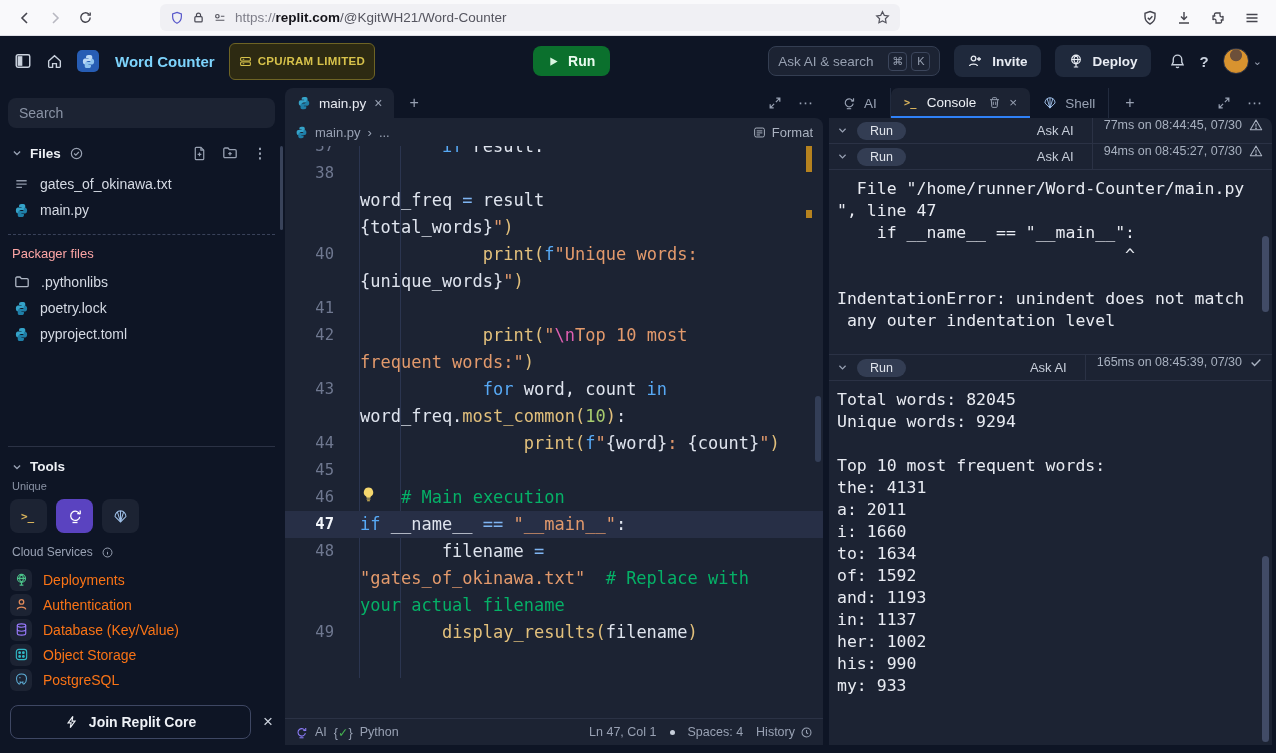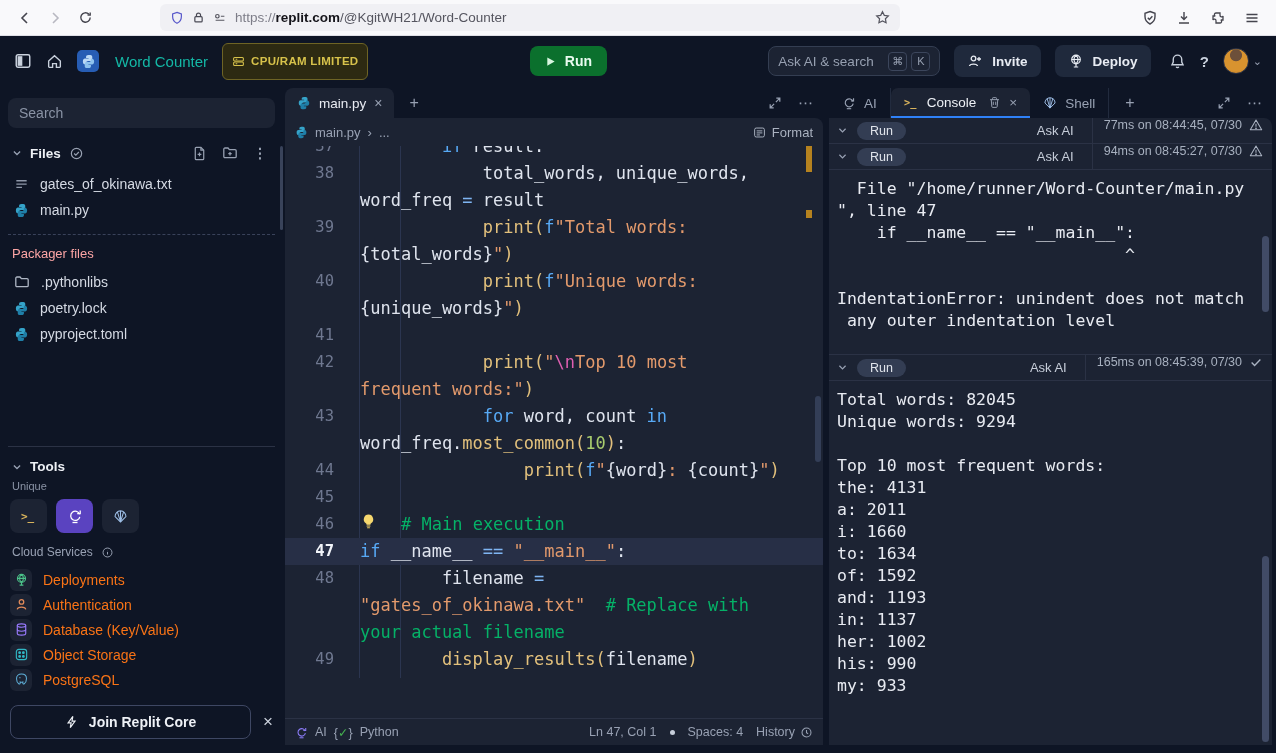--- a/index.html
+++ b/index.html
@@ -10,21 +10,21 @@
   
   .browser{height:36px;background:#f9f9fb;border-bottom:1px solid #dfdfe6;display:flex;align-items:center;padding:0 10px}
   .nav-ic{width:30px;height:28px;display:flex;align-items:center;justify-content:center;border-radius:4px}
   .urlbar{width:740px;height:27px;margin-left:60px;background:#f0f0f4;border-radius:6px;display:flex;align-items:center;padding:0 10px;gap:8px;font-size:13.5px}
   .url{flex:1;white-space:nowrap;overflow:hidden}
   .url .pre{color:#7d7d88}.url .dom{color:#15141a;font-weight:bold}.url .path{color:#55555f}
   .chrome-right{margin-left:auto;display:flex;gap:18px;align-items:center;padding-right:6px}
 
   
   .rheader{height:50px;background:#0e1525;display:flex;align-items:center;padding:0 14px;gap:14px}
-  .htitle{color:#14b8a6;font-size:15px;font-weight:normal;margin-left:2px}
+  .htitle{color:#7dd3fc;font-size:15px;font-weight:bold;margin-left:2px}
   .pytile{width:22px;height:22px;border-radius:5px;background:#275db4;display:flex;align-items:center;justify-content:center}
   .badge{height:37px;display:flex;align-items:center;gap:6px;padding:0 9px;border-radius:6px;background:#2d2a12;border:1px solid #6e6425;color:#d7c24b;font-size:11.5px;font-weight:bold;letter-spacing:.3px}
   .hspacer{flex:1}
   .run-btn{height:30px;padding:0 15px;background:#0b702d;border-radius:8px;display:flex;align-items:center;gap:9px;color:#e9fbef;font-weight:bold;font-size:14px;border:none;cursor:pointer}
   .hsearch{width:172px;height:30px;background:#1c2333;border:1px solid #343e52;border-radius:8px;display:flex;align-items:center;gap:7px;padding:0 9px;color:#97a0b1;font-size:13.5px}
   .kbd{min-width:19px;height:19px;border:1px solid #3c465c;border-radius:4px;display:flex;align-items:center;justify-content:center;font-size:11px;color:#97a0b1;padding:0 3px}
   .hbtn{height:32px;padding:0 13px;background:#1f293c;border-radius:8px;display:flex;align-items:center;gap:9px;color:#e8ecf3;font-weight:bold;font-size:13.5px;border:none}
   .hicon{color:#c9d1dd;font-size:16px;display:flex;align-items:center}
   .avatar{width:26px;height:26px;border-radius:50%;background:radial-gradient(circle at 50% 26%,#6d503a 0 26%,#d8932f 30% 72%,#b8772a 100%);border:1px solid #2b3245}
 
@@ -485,23 +485,22 @@
             </svg>
           </span>
         <span>Format</span>
       </span>
     </div>
     <div class="code">
       <div class="guide g1"></div>
       <div class="guide g2"></div>
       <div id="code-lines">
           <div class="code-line" style="margin-top: -13px;"><span class="gutter">37</span><span class="lc"><span class="tk-pl">        </span><span class="tk-kw">if</span><span class="tk-pl"> result:</span></span></div>
-          <div class="code-line"><span class="gutter">38</span><span class="lc"><span class="tk-pl">            total_words, unique_words,</span></span></div>
+          <div class="code-line"><span class="gutter">38</span></div>
           <div class="code-line"><span class="gutter"></span><span class="lc"><span class="tk-pl">word_freq </span><span class="tk-op">=</span><span class="tk-pl"> result</span></span></div>
-          <div class="code-line"><span class="gutter">39</span><span class="lc"><span class="tk-pl">            </span><span class="tk-fn">print</span><span class="tk-pr">(</span><span class="tk-kw">f</span><span class="tk-str">"Total words: </span></span></div>
           <div class="code-line"><span class="gutter"></span><span class="lc"><span class="tk-pl">{total_words}</span><span class="tk-str">"</span><span class="tk-pr">)</span></span></div>
           <div class="code-line"><span class="gutter">40</span><span class="lc"><span class="tk-pl">            </span><span class="tk-fn">print</span><span class="tk-pr">(</span><span class="tk-kw">f</span><span class="tk-str">"Unique words: </span></span></div>
           <div class="code-line"><span class="gutter"></span><span class="lc"><span class="tk-pl">{unique_words}</span><span class="tk-str">"</span><span class="tk-pr">)</span></span></div>
           <div class="code-line"><span class="gutter">41</span><span class="lc"></span></div>
           <div class="code-line"><span class="gutter">42</span><span class="lc"><span class="tk-pl">            </span><span class="tk-fn">print</span><span class="tk-pr">(</span><span class="tk-str">"</span><span class="tk-esc">\n</span><span class="tk-str">Top 10 most</span></span></div>
           <div class="code-line"><span class="gutter"></span><span class="lc"><span class="tk-str">frequent words:"</span><span class="tk-pr">)</span></span></div>
           <div class="code-line"><span class="gutter">43</span><span class="lc"><span class="tk-pl">            </span><span class="tk-kw">for</span><span class="tk-pl"> word, count </span><span class="tk-kw">in</span></span></div>
           <div class="code-line"><span class="gutter"></span><span class="lc"><span class="tk-pl">word_freq.</span><span class="tk-fn">most_common</span><span class="tk-pr">(</span><span class="tk-num">10</span><span class="tk-pr">)</span><span class="tk-pl">:</span></span></div>
           <div class="code-line"><span class="gutter">44</span><span class="lc"><span class="tk-pl">                </span><span class="tk-fn">print</span><span class="tk-pr">(</span><span class="tk-kw">f</span><span class="tk-str">"</span><span class="tk-pl">{word}</span><span class="tk-str">: </span><span class="tk-pl">{count}</span><span class="tk-str">"</span><span class="tk-pr">)</span></span></div>
           <div class="code-line"><span class="gutter">45</span><span class="lc"></span></div>

